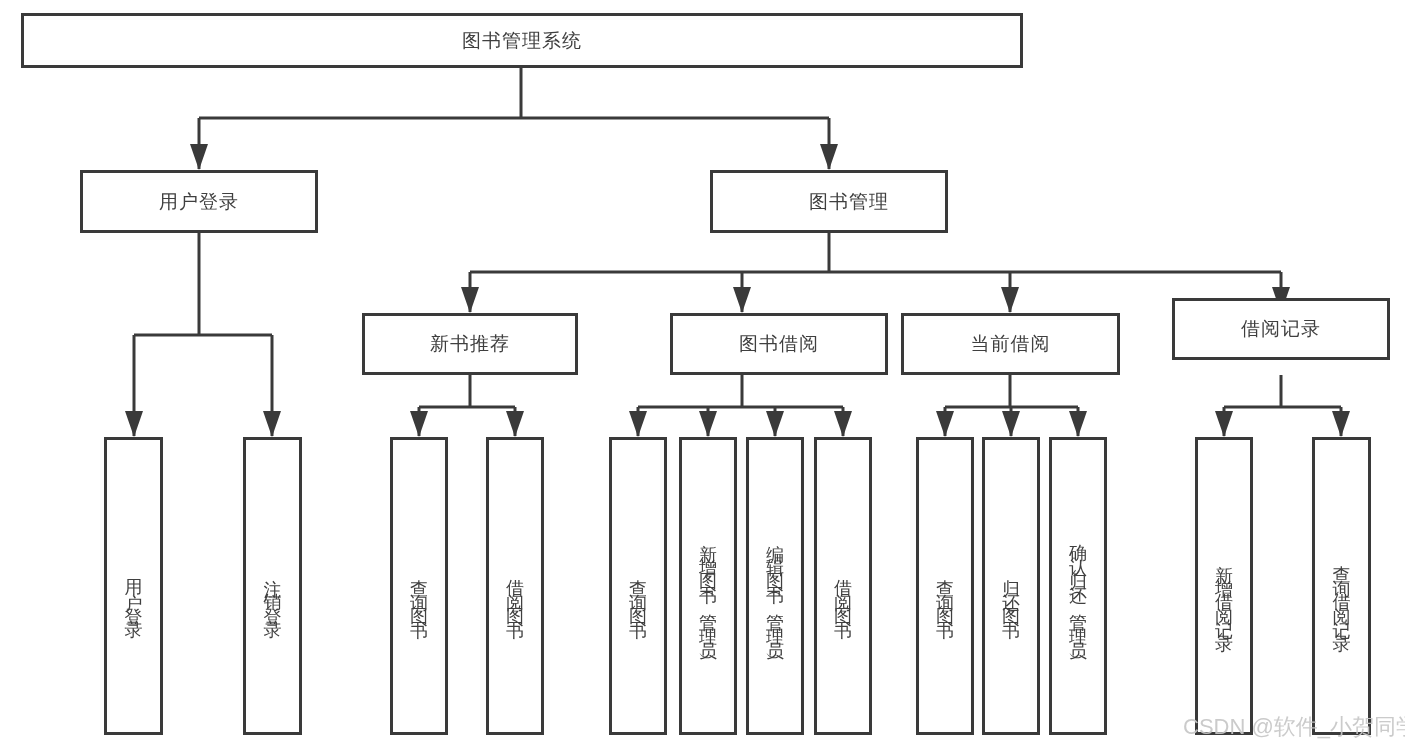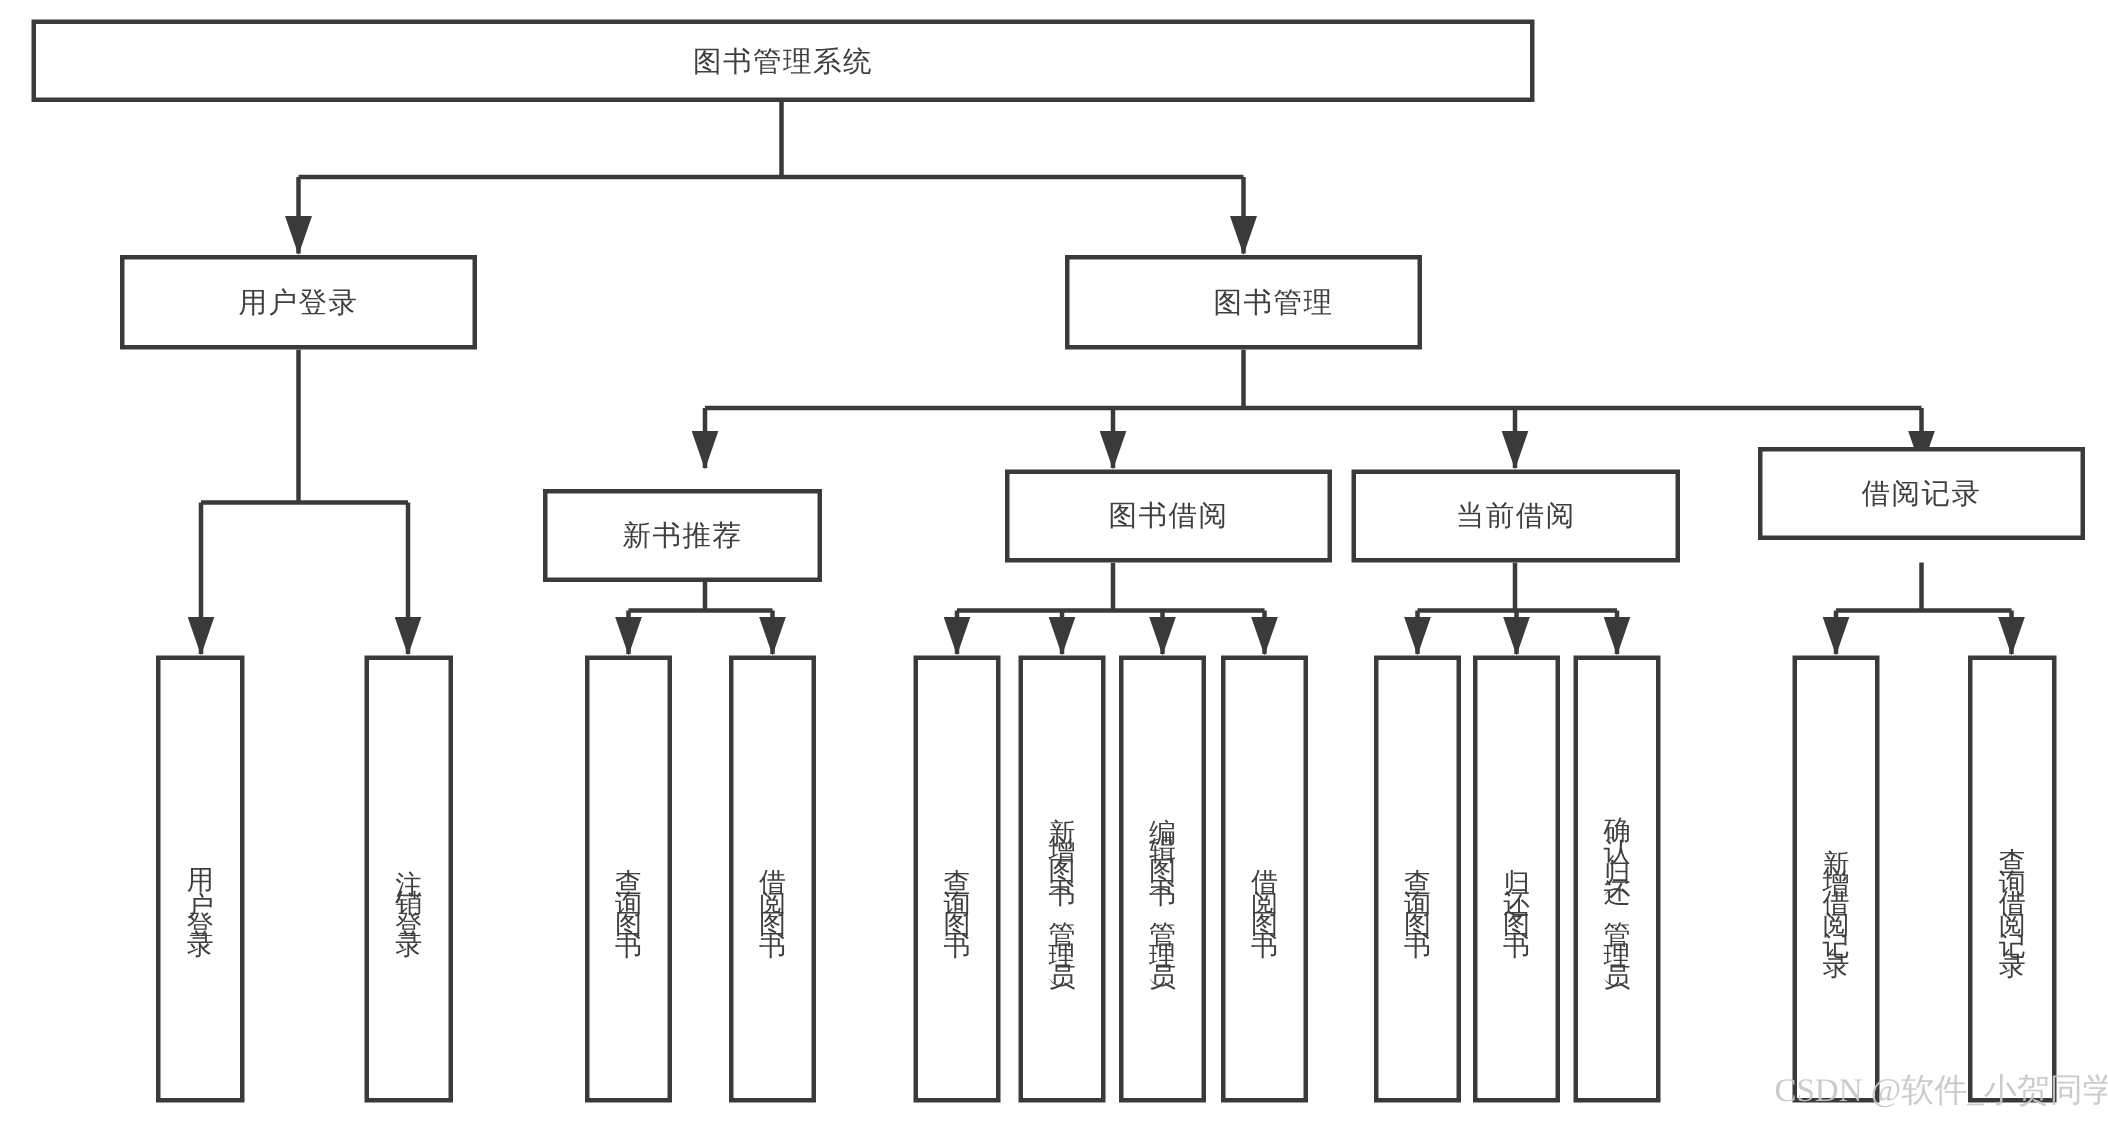--- a/index.html
+++ b/index.html
@@ -1,17 +1,17 @@
 <!DOCTYPE html>
 <html><head>
 <meta charset="utf-8">
 <style>
   html,body{margin:0;padding:0;background:#ffffff;}
   .stage{position:relative;width:1405px;height:747px;background:#ffffff;overflow:hidden;
-         font-family:Liberation Serif, serif;}
+         font-family:Liberation Sans, sans-serif;}
   .connectors{position:absolute;left:0;top:0;width:1405px;height:747px;}
   .hbox{position:absolute;box-sizing:border-box;border:3px solid #3a3a3a;background:#ffffff;
         display:flex;align-items:center;justify-content:center;
         color:#3f3f3f;font-size:19px;letter-spacing:1px;}
   .vbox{position:absolute;box-sizing:border-box;border:3px solid #3a3a3a;background:#ffffff;
         top:437px;height:298px;display:flex;align-items:center;justify-content:center;
         color:#3f3f3f;}
   .vbox span{writing-mode:vertical-rl;text-orientation:mixed;font-size:18px;
              line-height:1;letter-spacing:14px;margin-top:14px;white-space:nowrap;}
   .watermark{position:absolute;left:1183px;top:712px;font-size:22px;color:#c7c7c7;
@@ -63,21 +63,21 @@
       <line x1="1224" y1="407" x2="1224" y2="436" marker-end="url(#arw)"></line>
       <line x1="1341" y1="407" x2="1341" y2="436" marker-end="url(#arw)"></line>
     </g>
   </svg>
 
   <div class="hbox" style="left:21px;top:13px;width:1002px;height:55px;">图书管理系统</div>
 
   <div class="hbox" style="left:80px;top:170px;width:238px;height:63px;">用户登录</div>
   <div class="hbox" style="left:710px;top:170px;width:238px;height:63px;padding-left:40px;">图书管理</div>
 
-  <div class="hbox" style="left:362px;top:326px;width:186px;height:62px;">新书推荐</div>
+  <div class="hbox" style="left:362px;top:313px;width:216px;height:62px;">新书推荐</div>
   <div class="hbox" style="left:670px;top:313px;width:218px;height:62px;">图书借阅</div>
   <div class="hbox" style="left:901px;top:313px;width:219px;height:62px;">当前借阅</div>
   <div class="hbox" style="left:1172px;top:298px;width:218px;height:62px;">借阅记录</div>
 
   <div class="vbox" style="left:104px;width:59px;">
     <span>用户登录</span>
     </div>
   <div class="vbox" style="left:243px;width:59px;">
     <span>注销登录</span>
     </div>

